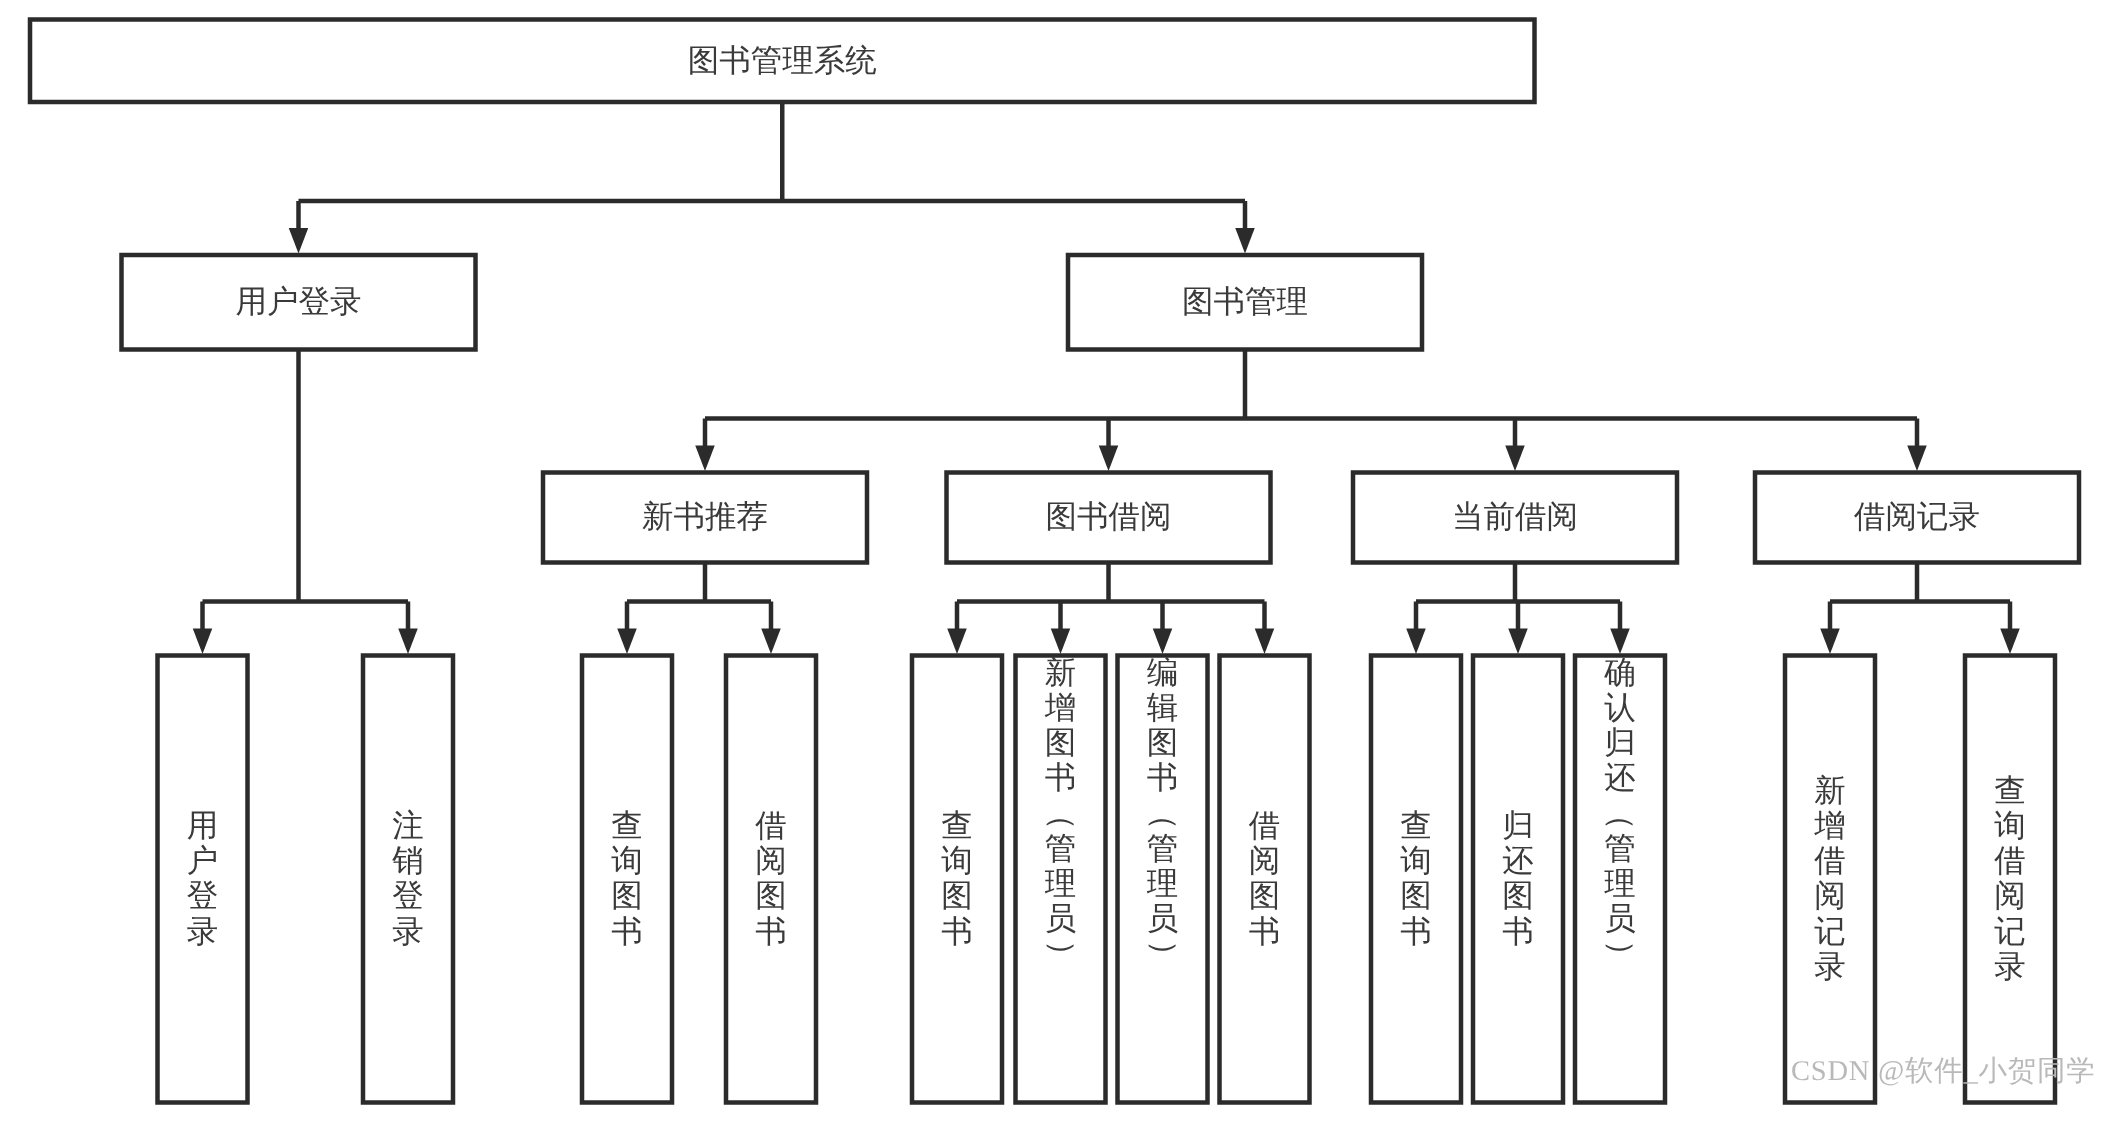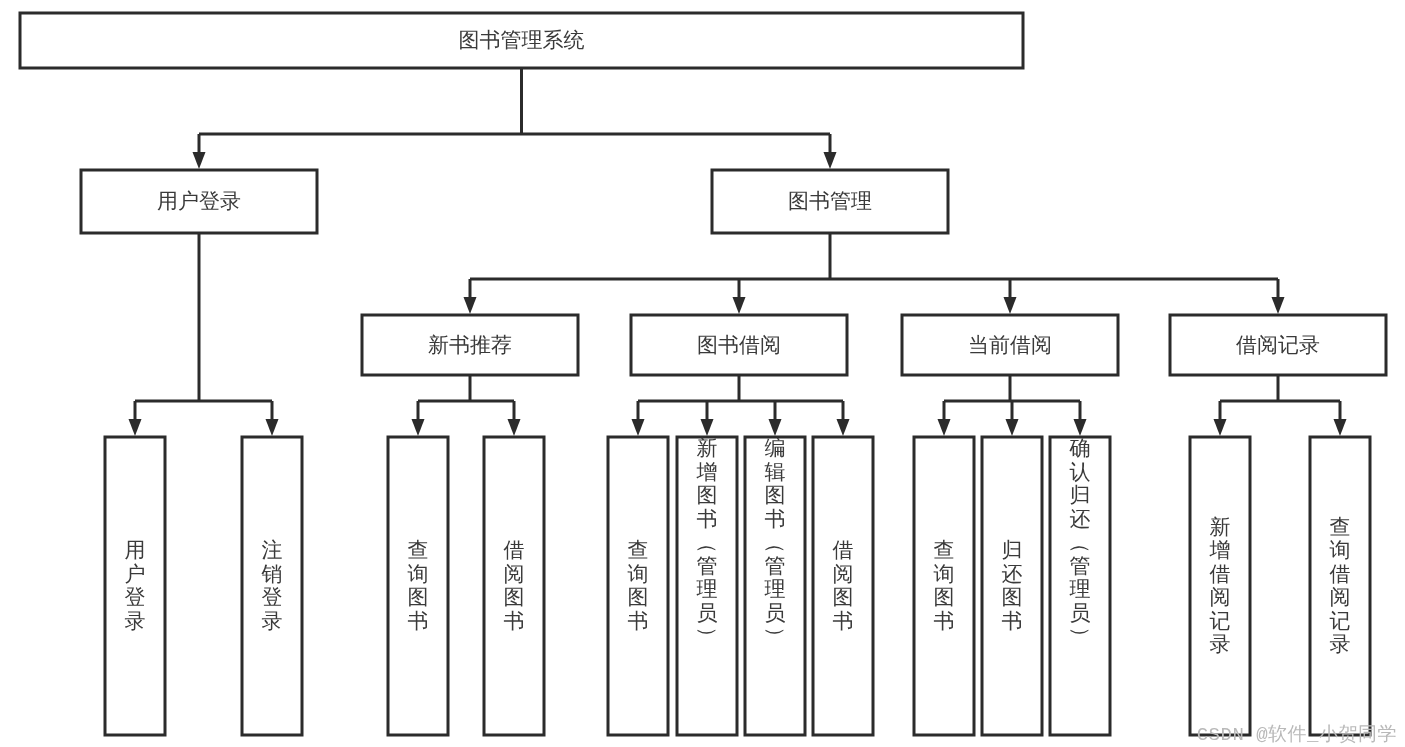--- a/index.html
+++ b/index.html
@@ -50,22 +50,22 @@
     stroke-width: 3;
     fill: none;
   }
   .arrow-head {
     fill: #2b2b2b;
     stroke: none;
   }
   .watermark {
     position: absolute;
     right: 8px;
-    bottom: 0;
-    font-family: Liberation Mono, monospace;
+    bottom: 20px;
+    font-family: Liberation Serif, serif;
     font-size: 19px;
     color: #b9b9b9;
     white-space: nowrap;
     letter-spacing: 0.5px;
     user-select: none;
   }
 </style>
 </head>
 <body>
 

